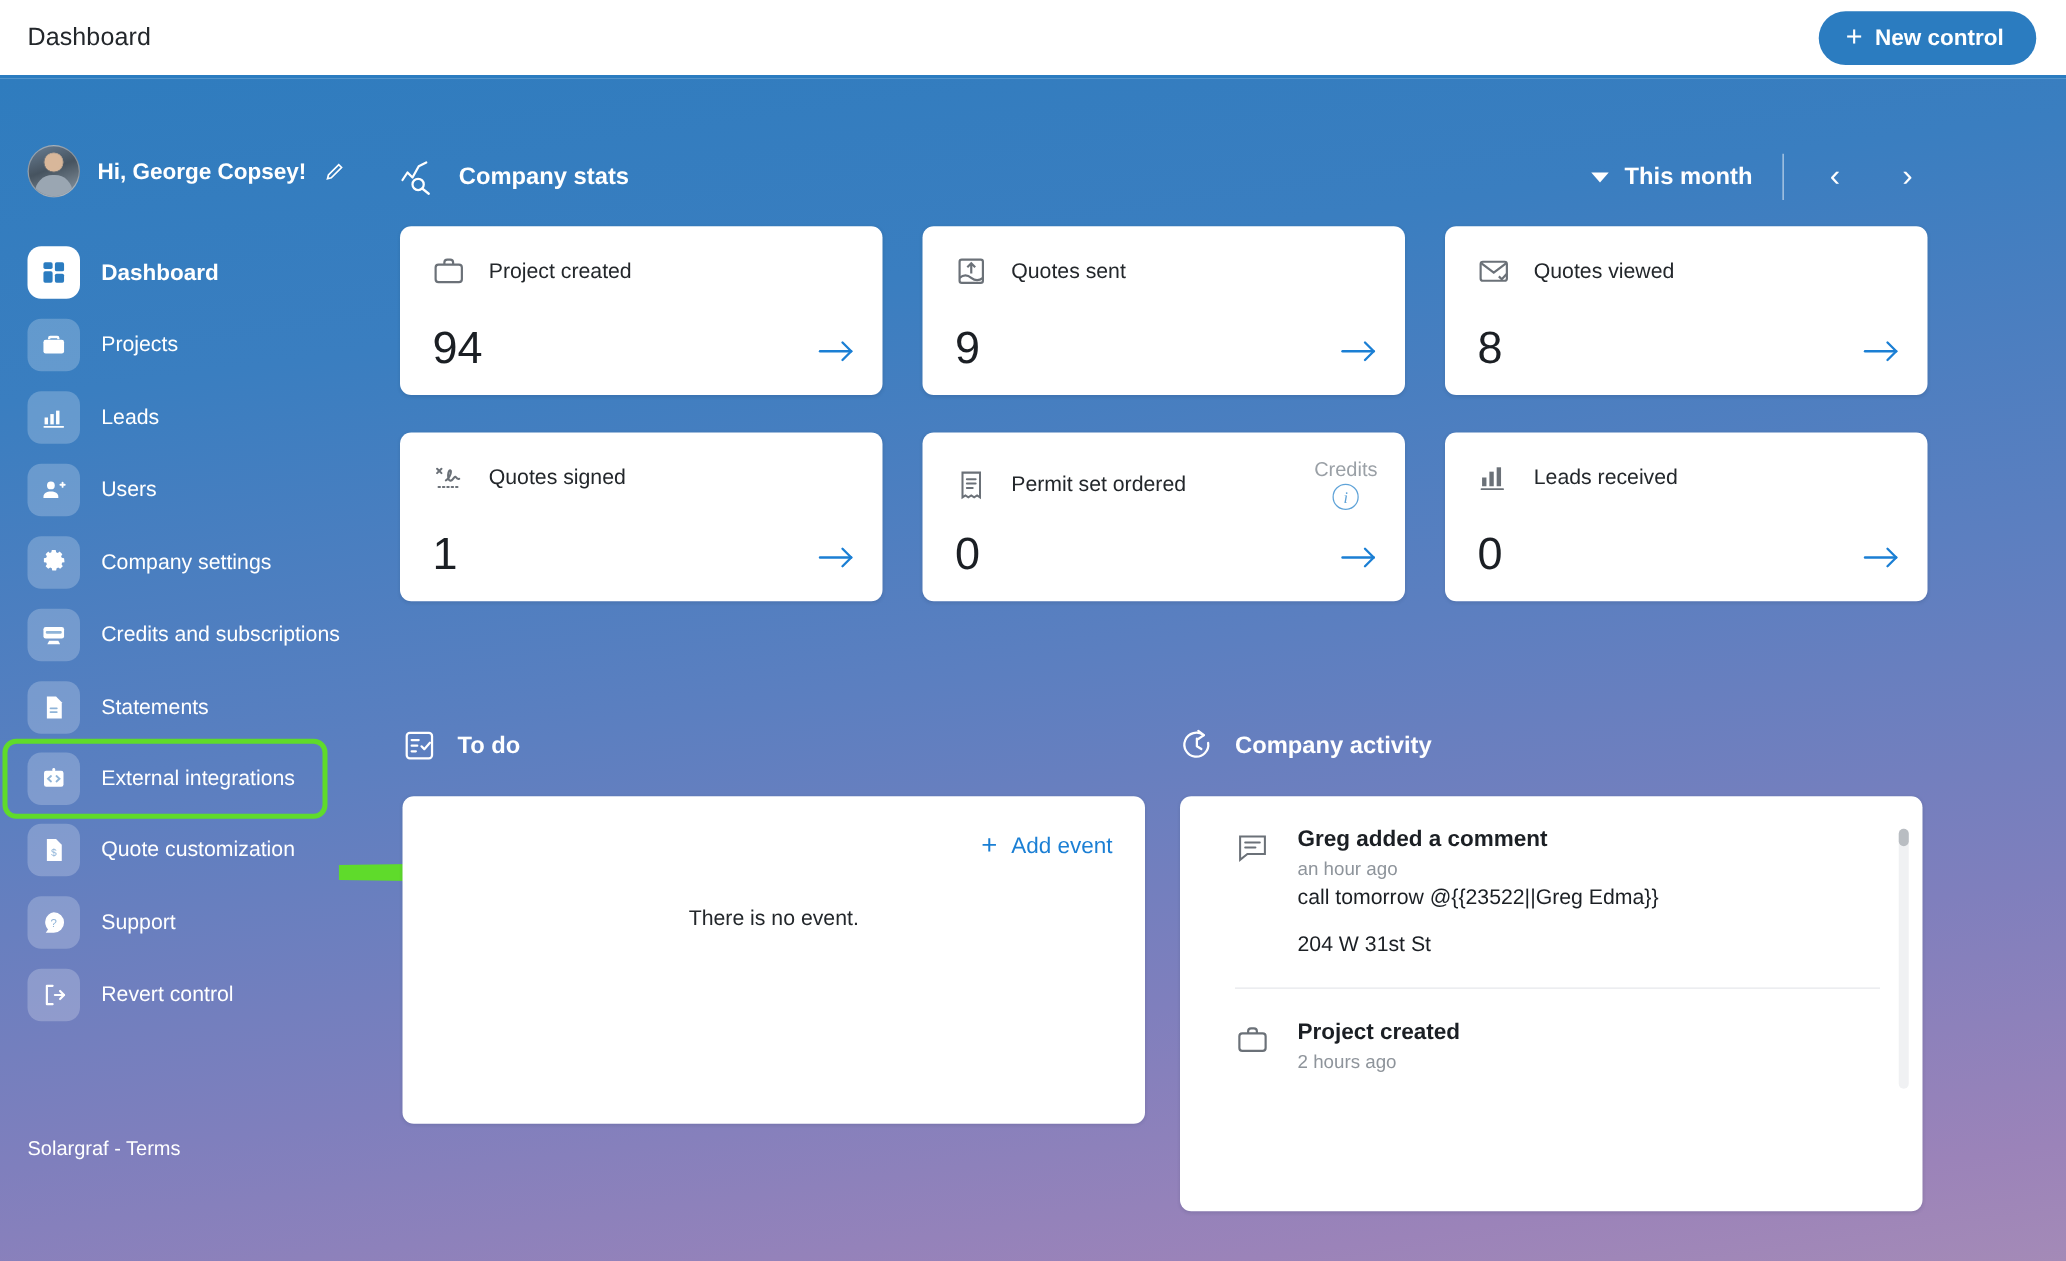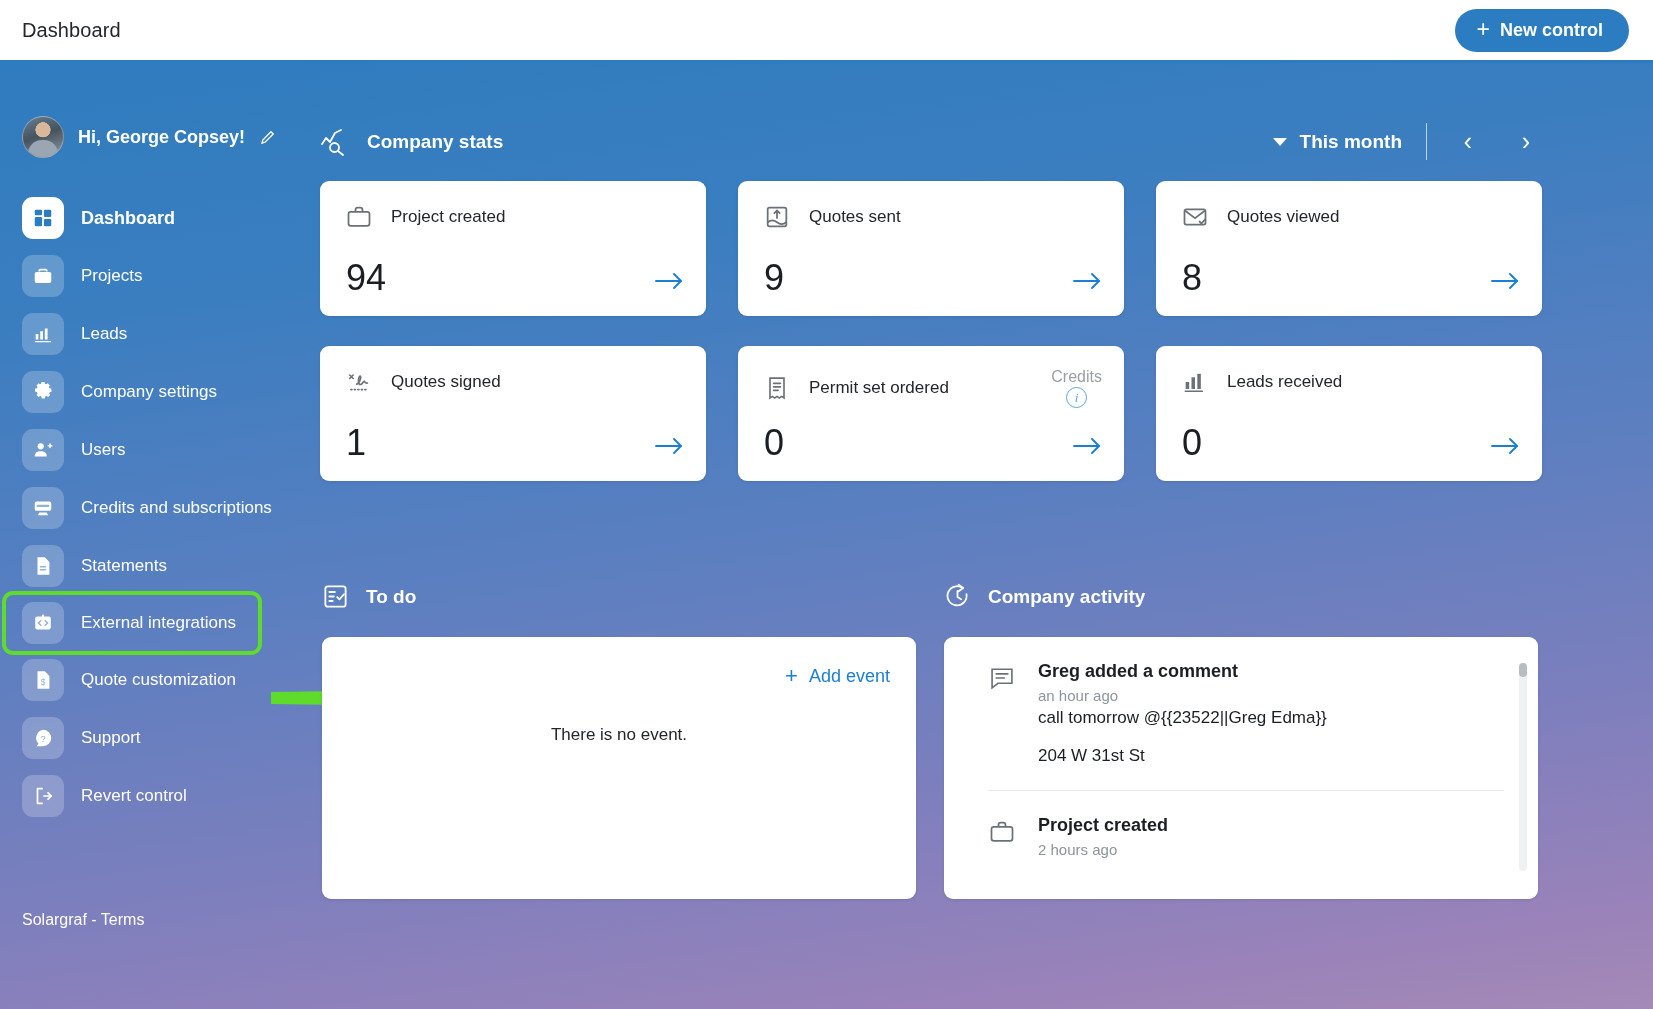--- a/index.html
+++ b/index.html
@@ -151,21 +151,21 @@
     color: #1b7fd4; font-size: 18px; cursor: pointer;
   }
   .add-event .plus { font-size: 22px; line-height: 1; }
   .no-event {
     position: absolute; left: 0; right: 0; top: 88px;
     text-align: center; font-size: 17px; color: #23272b;
   }
 
   .activity-card {
     position: absolute; left: 624px; top: 574px;
-    width: 594px; height: 262px; background: #fff;
+    width: 594px; height: 332px; background: #fff;
     border-radius: 9px; box-shadow: 0 1px 3px rgba(20,40,70,.14);
     padding: 24px 0 0 0; overflow: hidden; z-index: 8;
   }
   .activity-item { display: flex; gap: 22px; padding: 0 34px 0 44px; }
   .activity-icon { flex: none; margin-top: 3px; }
   .activity-title { font-size: 18px; font-weight: bold; color: #1b1f24; }
   .activity-time { font-size: 15px; color: #8e949b; margin-top: 5px; }
   .activity-body { font-size: 17px; color: #1b1f24; margin-top: 4px; }
   .activity-extra { font-size: 17px; color: #1b1f24; margin-top: 18px; }
   .activity-sep { height: 1px; background: #e6e8eb; margin: 24px 34px 0 44px; }
@@ -234,36 +234,36 @@
             <rect x="14" y="6" width="3" height="12"></rect>
               <rect x="3" y="19.5" width="18" height="1.4" rx=".7"></rect>
           </svg>
         </span>
         <span class="nav-label">Leads</span>
       </div>
 
       <div class="nav-item">
         <span class="nav-icon">
           <svg width="22" height="22" viewBox="0 0 24 24" fill="#ffffff">
-            <path d="M12 8.5A3.5 3.5 0 1012 15.5 3.5 3.5 0 0012 8.5zm9-.2l-2-.4-.6-1.4 1.1-1.7-2.3-2.3-1.7 1.1-1.4-.6L13.7 1h-3.4l-.4 2-1.4.6L7.2 2.5 4.9 4.8 6 6.5l-.6 1.4-2 .4v3.4l2 .4.6 1.4-1.1 1.7 2.3 2.3 1.7-1.1 1.4.6.4 2h3.4l.4-2 1.4-.6 1.7 1.1 2.3-2.3-1.1-1.7.6-1.4 2-.4z"></path>
-          </svg>
-        </span>
-        <span class="nav-label">Company settings</span>
-      </div>
-
-      <div class="nav-item">
-        <span class="nav-icon">
-          <svg width="22" height="22" viewBox="0 0 24 24" fill="#ffffff">
             <circle cx="9.5" cy="8" r="3.4"></circle>
             <path d="M3 18c0-3 3-4.6 6.5-4.6S16 15 16 18v1H3z"></path>
             <rect x="17" y="6.6" width="5.4" height="1.6" rx=".8"></rect>
             <rect x="18.9" y="4.7" width="1.6" height="5.4" rx=".8"></rect>
           </svg>
         </span>
         <span class="nav-label">Users</span>
+      </div>
+
+      <div class="nav-item">
+        <span class="nav-icon">
+          <svg width="22" height="22" viewBox="0 0 24 24" fill="#ffffff">
+            <path d="M12 8.5A3.5 3.5 0 1012 15.5 3.5 3.5 0 0012 8.5zm9-.2l-2-.4-.6-1.4 1.1-1.7-2.3-2.3-1.7 1.1-1.4-.6L13.7 1h-3.4l-.4 2-1.4.6L7.2 2.5 4.9 4.8 6 6.5l-.6 1.4-2 .4v3.4l2 .4.6 1.4-1.1 1.7 2.3 2.3 1.7-1.1 1.4.6.4 2h3.4l.4-2 1.4-.6 1.7 1.1 2.3-2.3-1.1-1.7.6-1.4 2-.4z"></path>
+          </svg>
+        </span>
+        <span class="nav-label">Company settings</span>
       </div>
 
       <div class="nav-item">
         <span class="nav-icon">
           <svg width="22" height="22" viewBox="0 0 24 24" fill="#ffffff">
             <rect x="3" y="5" width="18" height="10" rx="2"></rect>
             <rect x="5" y="8.5" width="14" height="2.4" rx="1" fill="#8fb4d8"></rect>
             <path d="M8 17h8l1.6 3H6.4z"></path>
           </svg>
         </span>

